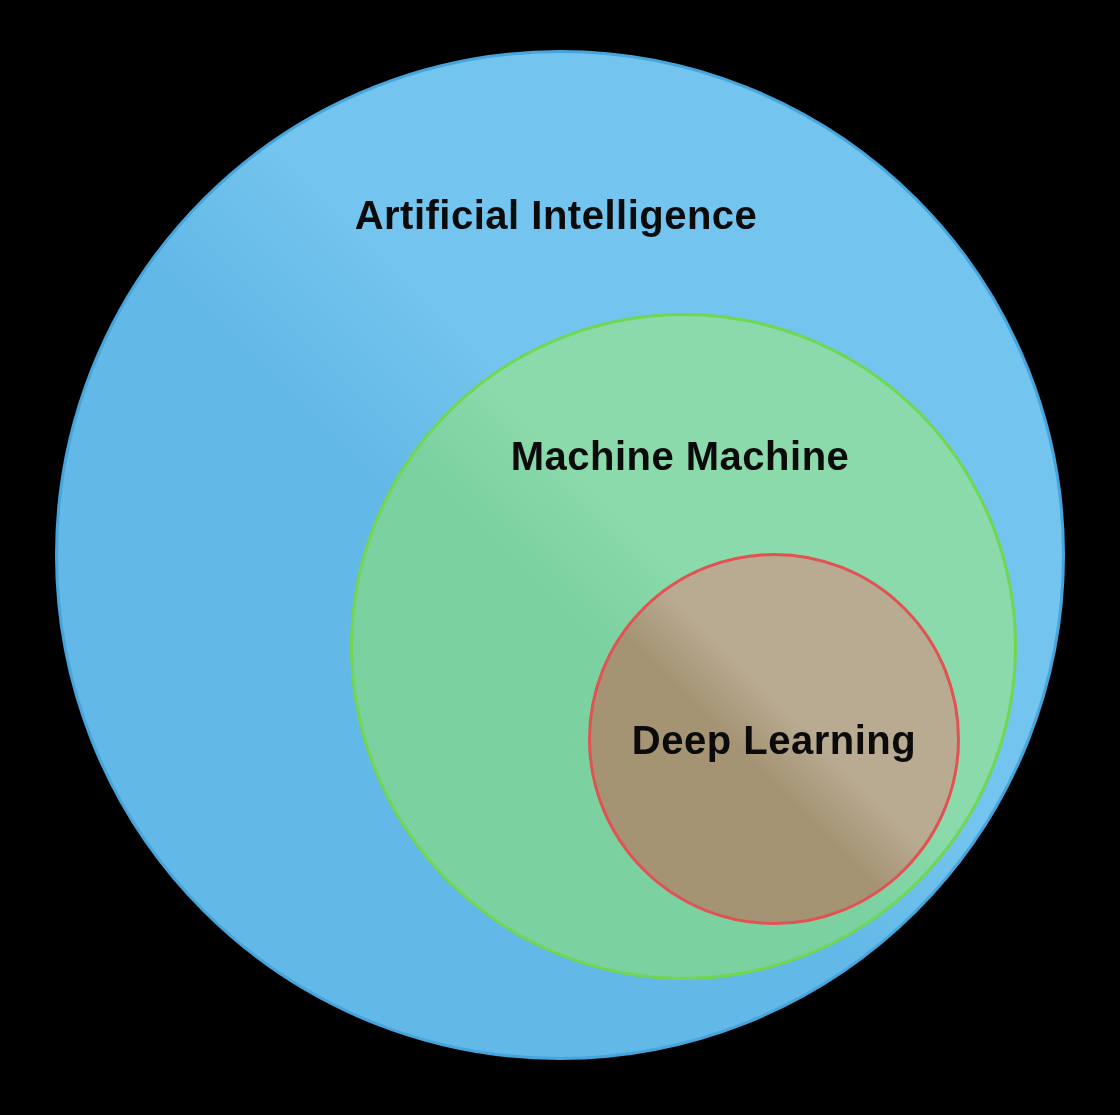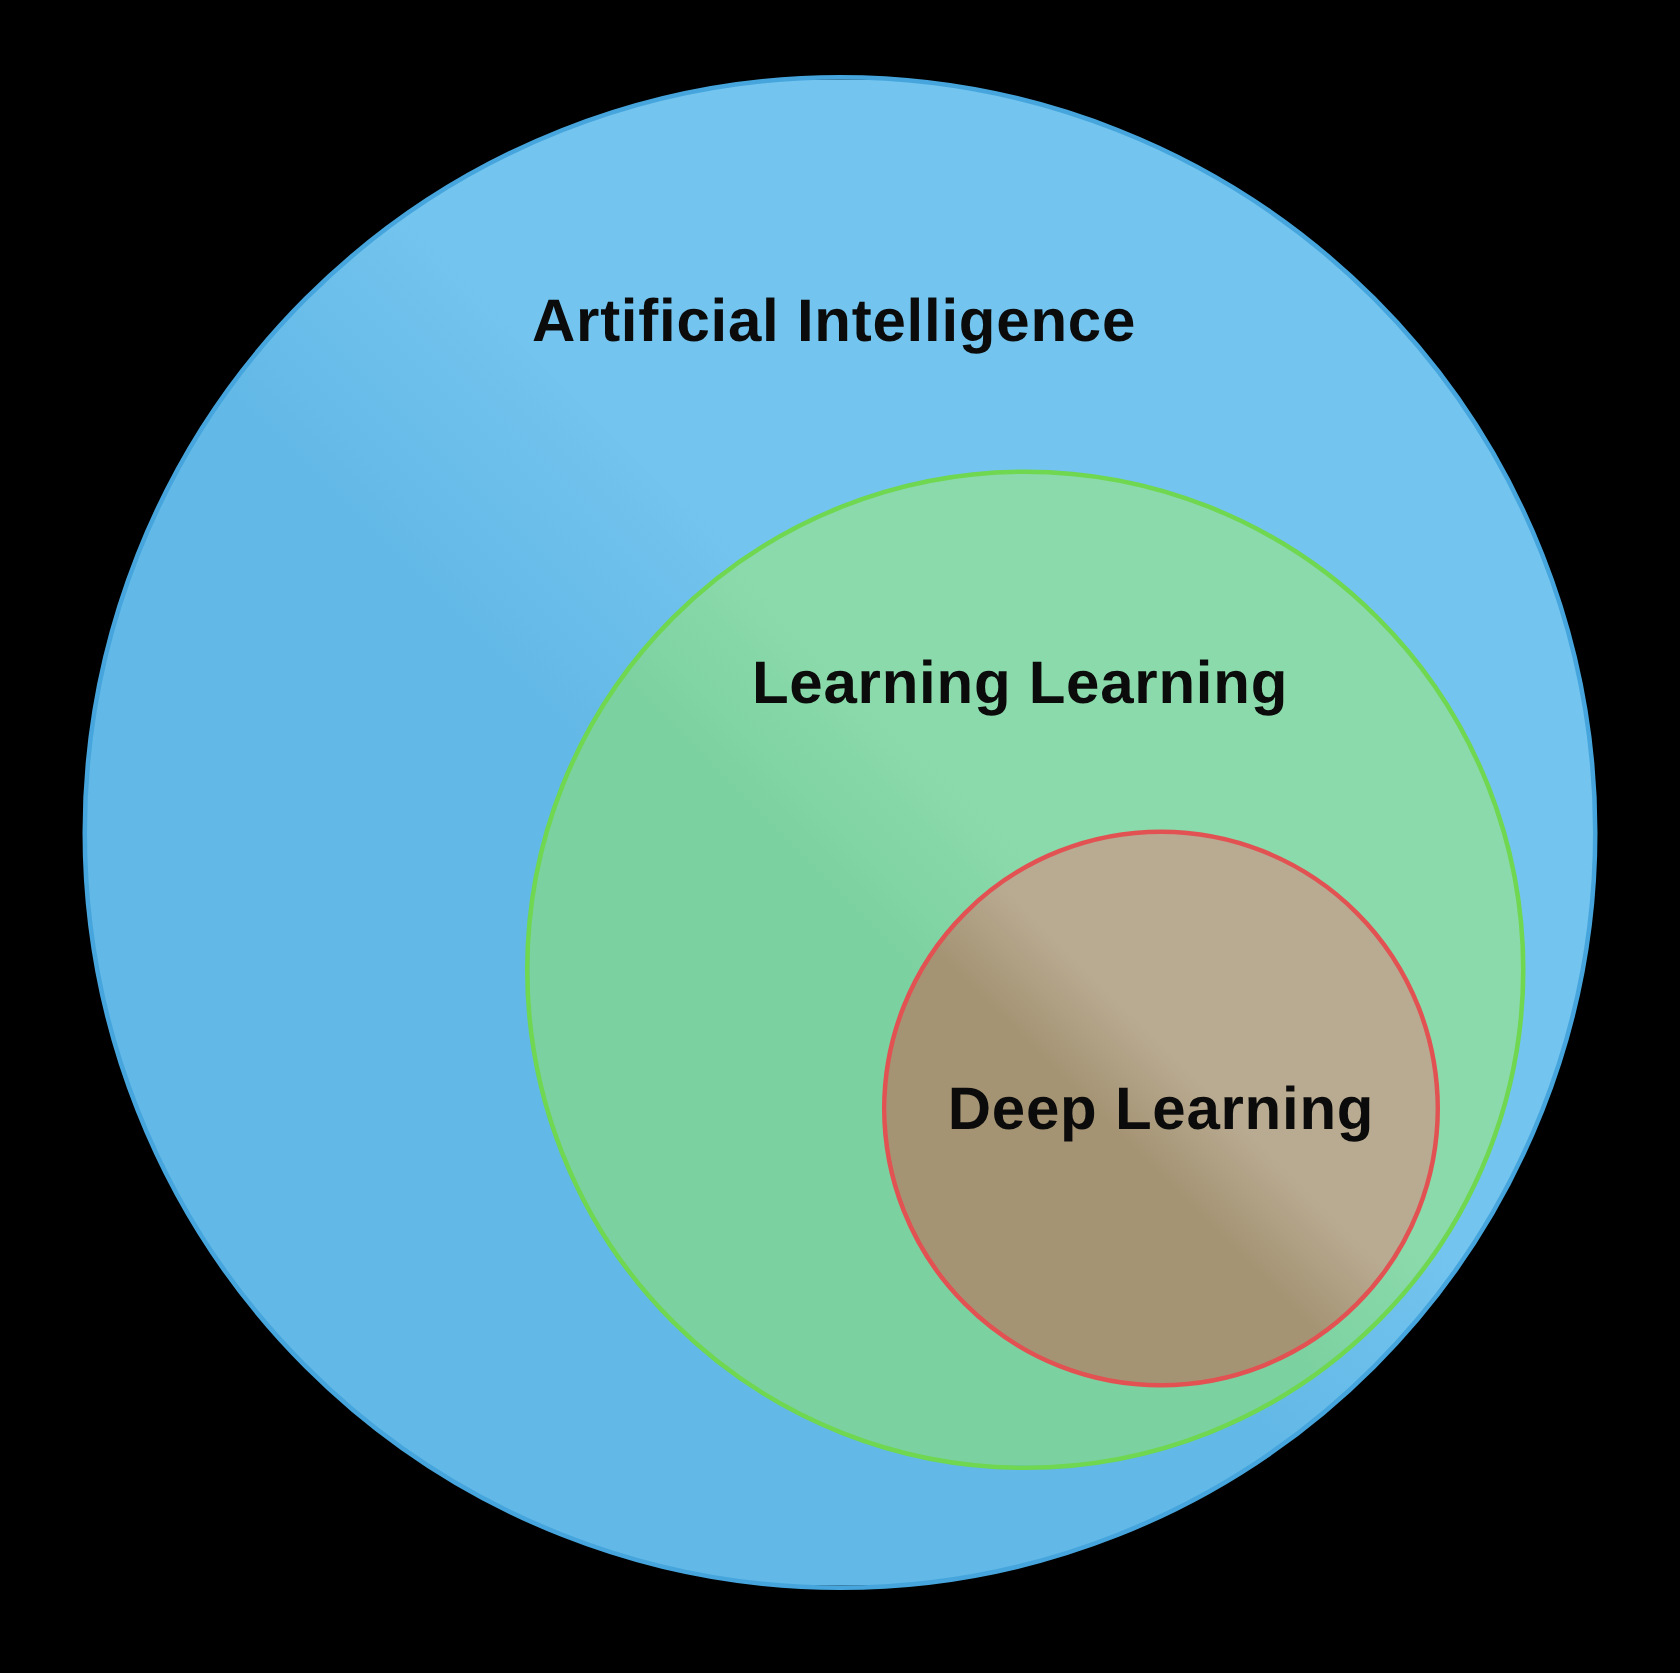--- a/index.html
+++ b/index.html
@@ -59,17 +59,17 @@
 <div class="stage" style="background: rgb(0, 0, 0);">
 
   <div class="circle circle-ai" style="background: linear-gradient(45deg, rgb(98, 184, 230) 0%, rgb(98, 184, 230) 44%, rgb(115, 196, 238) 56%, rgb(115, 196, 238) 100%); border-color: rgb(69, 165, 220);"></div>
 
   <div class="circle circle-ml" style="background: linear-gradient(45deg, rgb(124, 209, 160) 0%, rgb(124, 209, 160) 44%, rgb(139, 218, 171) 56%, rgb(139, 218, 171) 100%); border-color: rgb(111, 215, 80);"></div>
 
   <div class="circle circle-dl" style="background: linear-gradient(45deg, rgb(165, 148, 116) 0%, rgb(165, 148, 116) 44%, rgb(185, 171, 146) 56%, rgb(185, 171, 146) 100%); border-color: rgb(226, 82, 82);"></div>
 
   <div class="label label-ai" style="color: rgb(11, 11, 11);">Artificial Intelligence</div>
 
-  <div class="label label-ml" style="color: rgb(11, 11, 11);">Learning Learning</div>
+  <div class="label label-ml" style="color: rgb(11, 11, 11);">Machine Machine</div>
 
   <div class="label label-dl" style="color: rgb(11, 11, 11);">Deep Learning</div>
 
 </div>
 
 </body></html>

